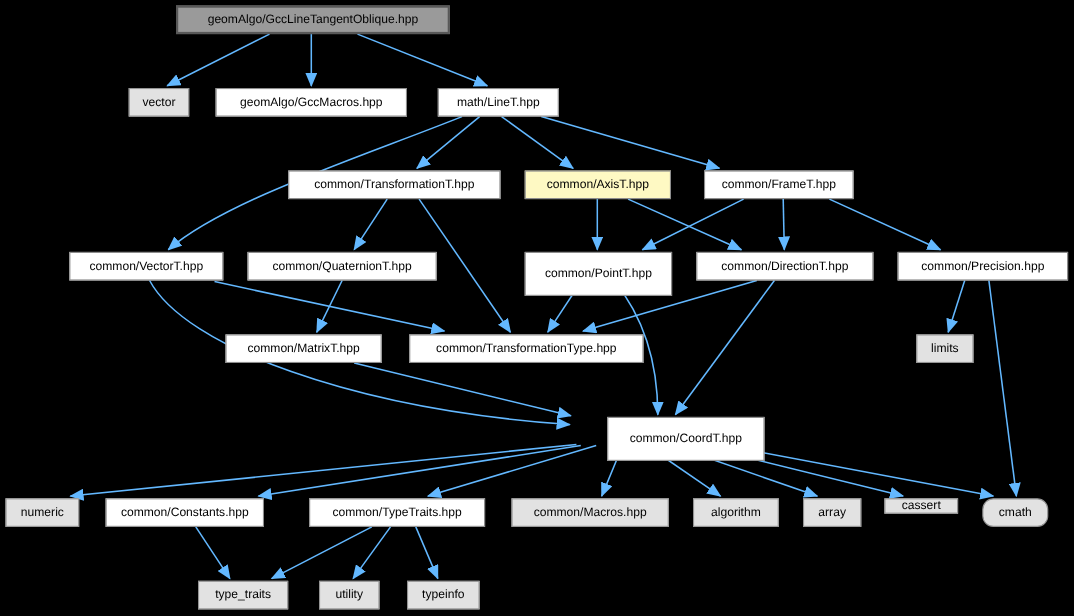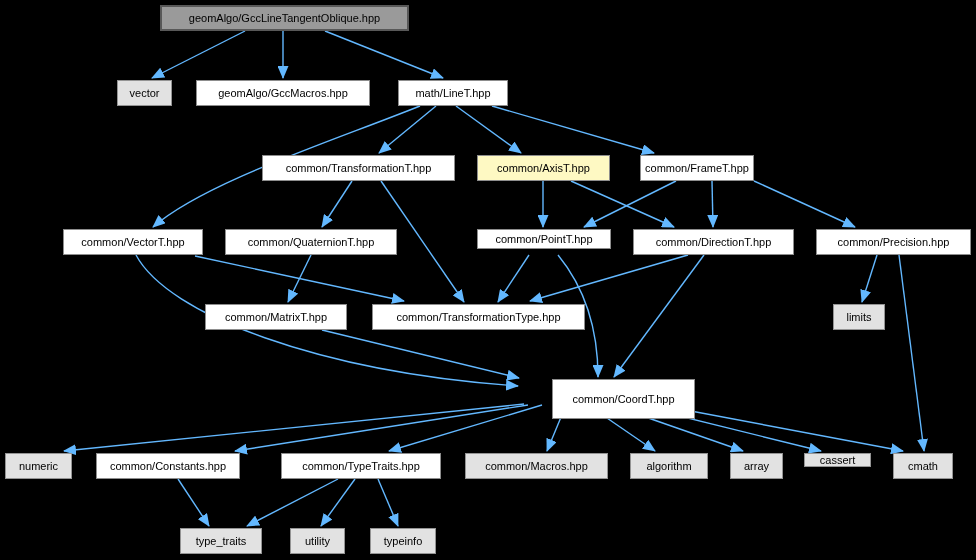--- a/index.html
+++ b/index.html
@@ -65,35 +65,35 @@
       <path d="M355,479 L321,526" fill="none" stroke="#63b8ff" stroke-width="1.4" marker-end="url(#arrow)"></path>
       <path d="M378,479 L398,526" fill="none" stroke="#63b8ff" stroke-width="1.4" marker-end="url(#arrow)"></path>
     </svg>
   <div>
       <div class="node root" style="left: 160px; top: 5px; width: 249px; height: 26px; background: rgb(154, 154, 154); color: rgb(0, 0, 0);">geomAlgo/GccLineTangentOblique.hpp</div>
       <div class="node system" style="left: 117px; top: 80px; width: 55px; height: 26px; background: rgb(226, 226, 226); color: rgb(0, 0, 0);">vector</div>
       <div class="node doc" style="left: 196px; top: 80px; width: 174px; height: 26px; background: rgb(255, 255, 255); color: rgb(0, 0, 0);">geomAlgo/GccMacros.hpp</div>
       <div class="node doc" style="left: 398px; top: 80px; width: 110px; height: 26px; background: rgb(255, 255, 255); color: rgb(0, 0, 0);">math/LineT.hpp</div>
       <div class="node doc" style="left: 262px; top: 155px; width: 193px; height: 26px; background: rgb(255, 255, 255); color: rgb(0, 0, 0);">common/TransformationT.hpp</div>
       <div class="node doc" style="left: 477px; top: 155px; width: 133px; height: 26px; background: #fef9c3; color: rgb(0, 0, 0);">common/AxisT.hpp</div>
-      <div class="node doc" style="left: 640px; top: 155px; width: 114px; height: 26px; background: rgb(255, 255, 255); color: rgb(0, 0, 0);">common/FrameT.hpp</div>
+      <div class="node doc" style="left: 640px; top: 155px; width: 136px; height: 26px; background: rgb(255, 255, 255); color: rgb(0, 0, 0);">common/FrameT.hpp</div>
       <div class="node doc" style="left: 63px; top: 229px; width: 140px; height: 26px; background: rgb(255, 255, 255); color: rgb(0, 0, 0);">common/VectorT.hpp</div>
       <div class="node doc" style="left: 225px; top: 229px; width: 172px; height: 26px; background: rgb(255, 255, 255); color: rgb(0, 0, 0);">common/QuaternionT.hpp</div>
-      <div class="node doc" style="left: 477px; top: 229px; width: 134px; height: 20px; background: rgb(255, 255, 255); color: rgb(0, 0, 0);">common/PointT.hpp</div>
+      <div class="node doc" style="left: 477px; top: 229px; width: 134px; height: 40px; background: rgb(255, 255, 255); color: rgb(0, 0, 0);">common/PointT.hpp</div>
       <div class="node doc" style="left: 633px; top: 229px; width: 161px; height: 26px; background: rgb(255, 255, 255); color: rgb(0, 0, 0);">common/DirectionT.hpp</div>
       <div class="node doc" style="left: 816px; top: 229px; width: 155px; height: 26px; background: rgb(255, 255, 255); color: rgb(0, 0, 0);">common/Precision.hpp</div>
       <div class="node doc" style="left: 205px; top: 304px; width: 142px; height: 26px; background: rgb(255, 255, 255); color: rgb(0, 0, 0);">common/MatrixT.hpp</div>
       <div class="node doc" style="left: 372px; top: 304px; width: 213px; height: 26px; background: rgb(255, 255, 255); color: rgb(0, 0, 0);">common/TransformationType.hpp</div>
       <div class="node system" style="left: 833px; top: 304px; width: 52px; height: 26px; background: rgb(226, 226, 226); color: rgb(0, 0, 0);">limits</div>
       <div class="node doc" style="left: 552px; top: 379px; width: 143px; height: 40px; background: rgb(255, 255, 255); color: rgb(0, 0, 0);">common/CoordT.hpp</div>
       <div class="node system" style="left: 5px; top: 453px; width: 67px; height: 26px; background: rgb(226, 226, 226); color: rgb(0, 0, 0);">numeric</div>
       <div class="node doc" style="left: 96px; top: 453px; width: 144px; height: 26px; background: rgb(255, 255, 255); color: rgb(0, 0, 0);">common/Constants.hpp</div>
       <div class="node doc" style="left: 281px; top: 453px; width: 160px; height: 26px; background: rgb(255, 255, 255); color: rgb(0, 0, 0);">common/TypeTraits.hpp</div>
       <div class="node system" style="left: 465px; top: 453px; width: 143px; height: 26px; background: rgb(226, 226, 226); color: rgb(0, 0, 0);">common/Macros.hpp</div>
       <div class="node system" style="left: 630px; top: 453px; width: 78px; height: 26px; background: rgb(226, 226, 226); color: rgb(0, 0, 0);">algorithm</div>
       <div class="node system" style="left: 730px; top: 453px; width: 53px; height: 26px; background: rgb(226, 226, 226); color: rgb(0, 0, 0);">array</div>
       <div class="node system" style="left: 804px; top: 453px; width: 67px; height: 14px; background: rgb(226, 226, 226); color: rgb(0, 0, 0);">cassert</div>
-      <div class="node system" style="left: 893px; top: 453px; width: 60px; height: 26px; background: rgb(226, 226, 226); color: rgb(0, 0, 0);">cmath</div>
+      <div class="node system" style="left: 893px; top: 453px; width: 60px; height: 26px; background: rgb(226, 226, 226); color: rgb(0, 0, 0); border-radius: 10px;">cmath</div>
       <div class="node system" style="left: 180px; top: 528px; width: 82px; height: 26px; background: rgb(226, 226, 226); color: rgb(0, 0, 0);">type_traits</div>
       <div class="node system" style="left: 290px; top: 528px; width: 55px; height: 26px; background: rgb(226, 226, 226); color: rgb(0, 0, 0);">utility</div>
       <div class="node system" style="left: 370px; top: 528px; width: 66px; height: 26px; background: rgb(226, 226, 226); color: rgb(0, 0, 0);">typeinfo</div>
     </div>
 </div>
 
 </body></html>

